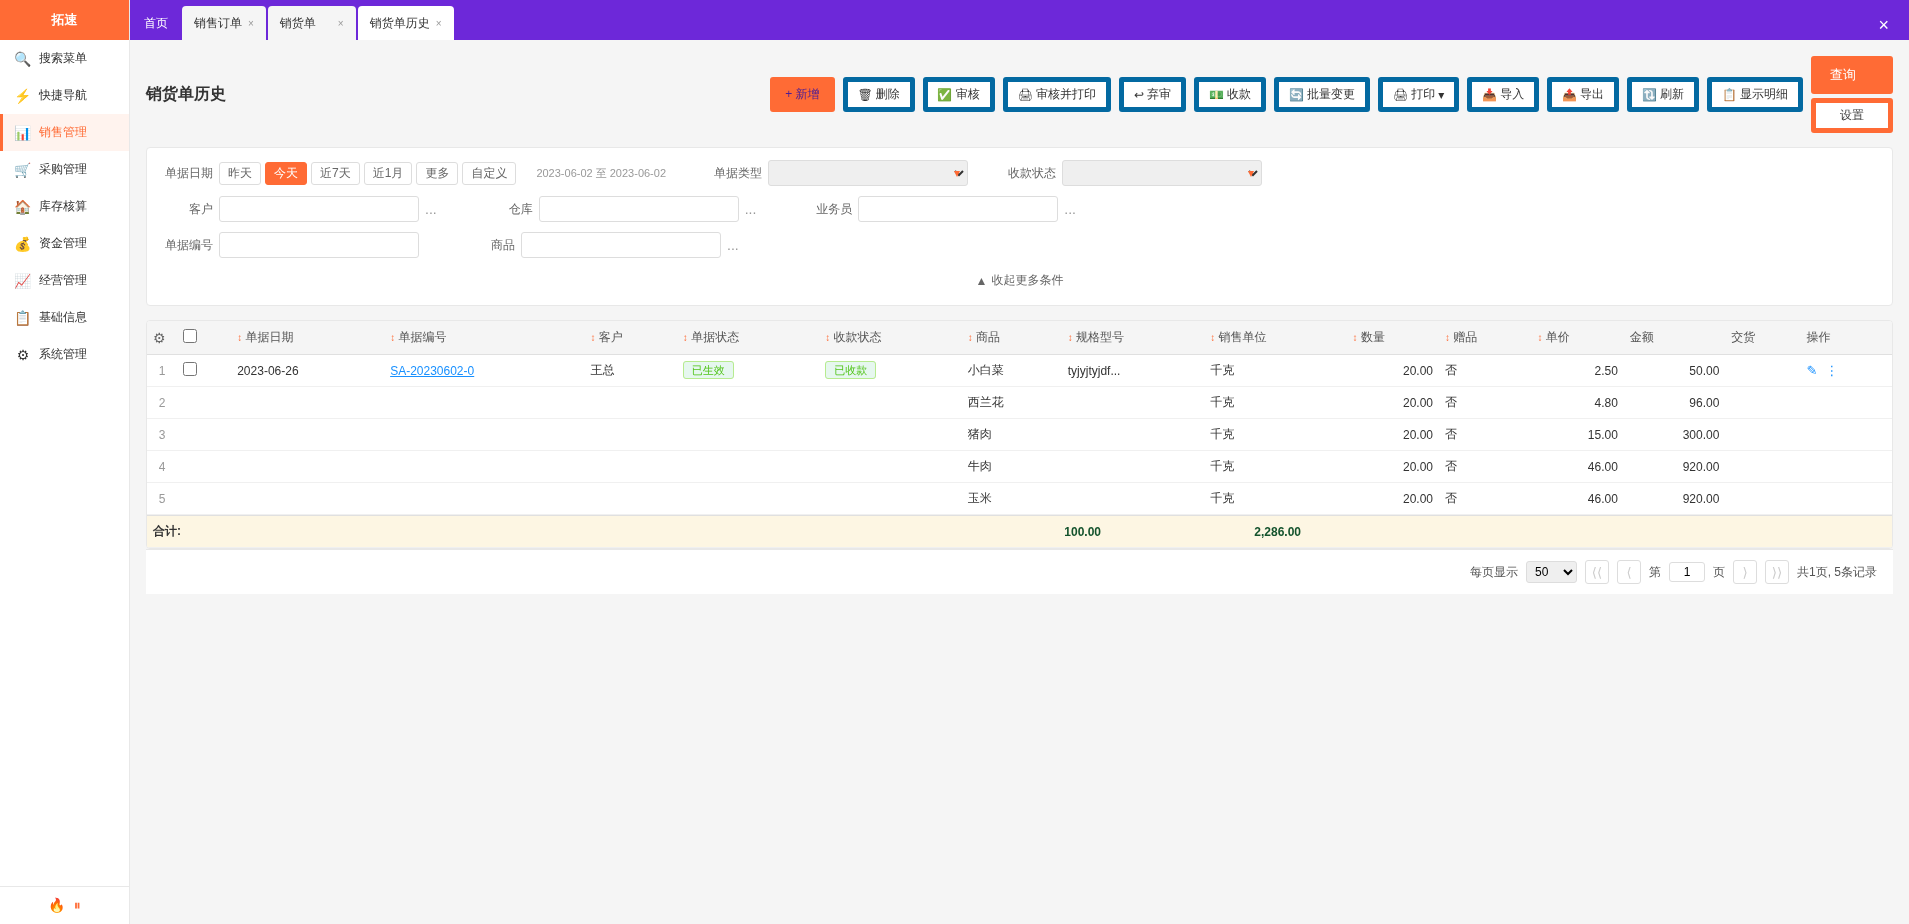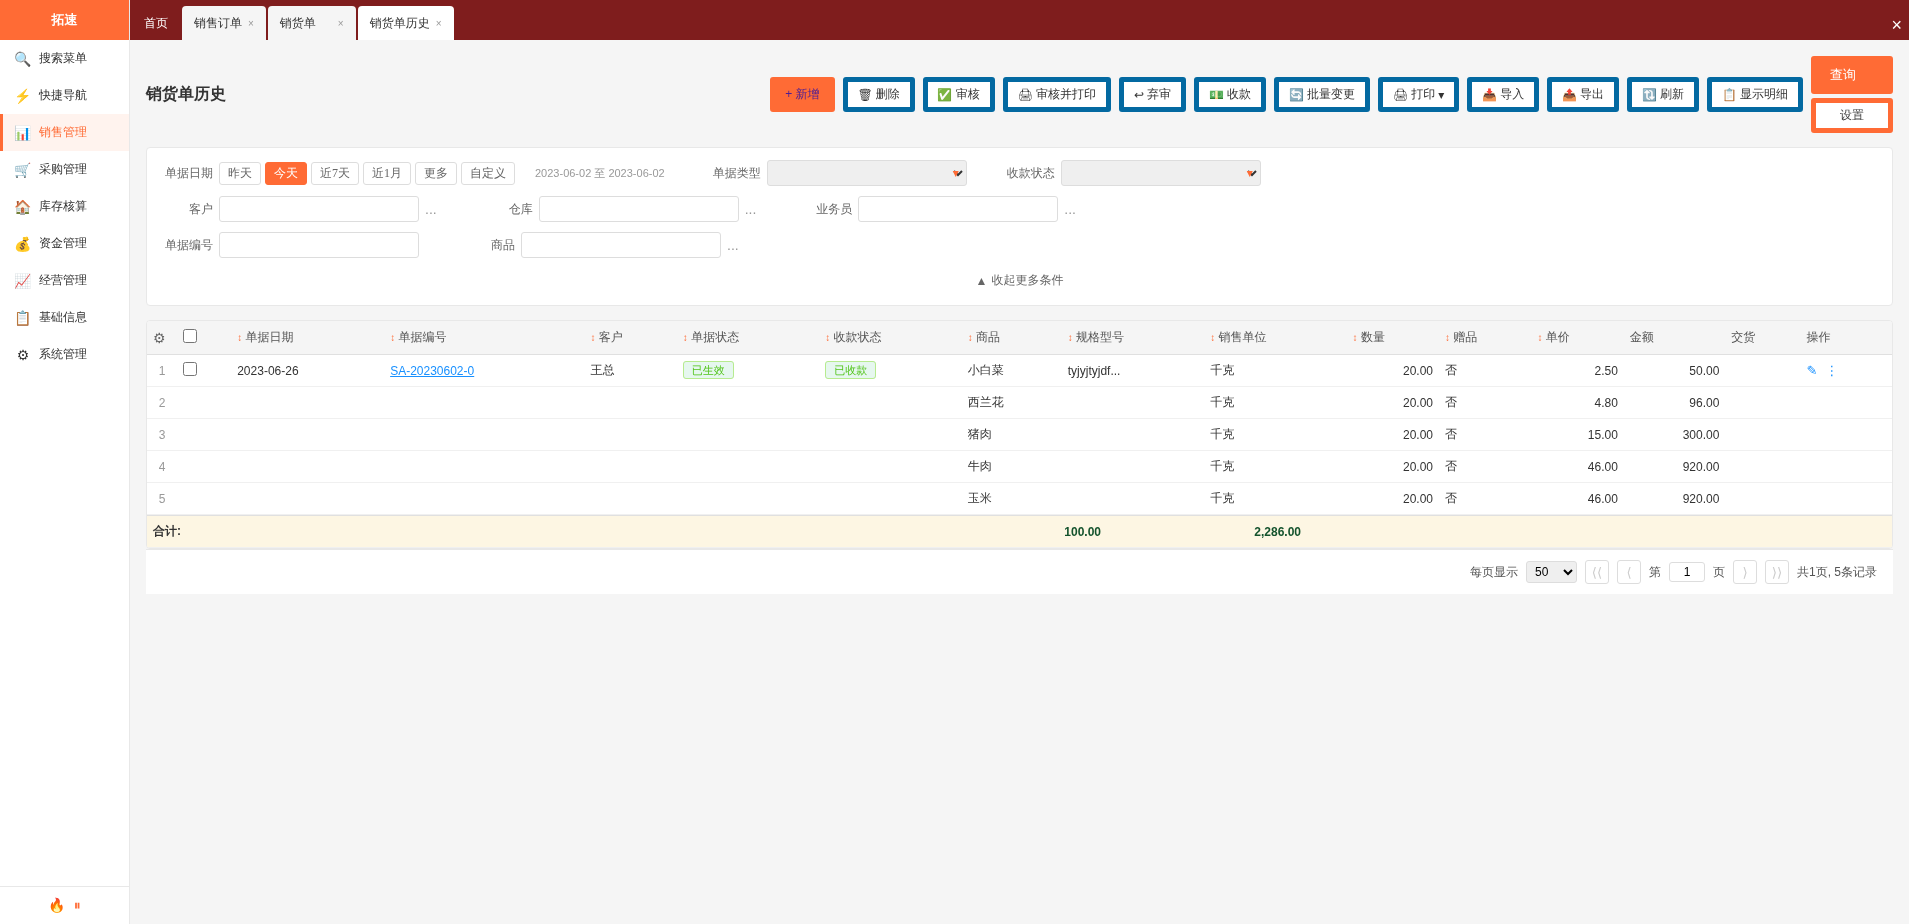--- a/index.html
+++ b/index.html
@@ -30,21 +30,21 @@
     .btn-setup { background: #fff; color: #404040; border-color: #ff6b35; font-size: 12px; padding: 4px 24px; }
 
     
     .filter-panel { background: #fff; border: 1px solid #e8e8e8; border-radius: 4px; padding: 12px 16px; margin-bottom: 14px; }
     .filter-row { display: flex; align-items: center; gap: 16px; margin-bottom: 10px; flex-wrap: wrap; }
     .filter-row:last-child { margin-bottom: 0; }
     .filter-item { display: flex; align-items: center; gap: 6px; }
     .filter-label { color: #666; font-size: 12px; white-space: nowrap; min-width: 50px; text-align: right; }
     .filter-input { border: 1px solid #ddd; border-radius: 3px; padding: 3px 8px; font-size: 12px; width: 140px; height: 26px; outline: none; color: #333; }
     .filter-select { border: 1px solid #ddd; border-radius: 3px; padding: 3px 8px; font-size: 12px; width: 200px; height: 26px; outline: none; color: #333; }
-    .date-pills { display: flex; gap: 4px; align-items: center; font-family: Liberation Serif, serif; }
+    .date-pills { display: flex; gap: 4px; align-items: center; }
     .date-pill { padding: 2px 8px; border-radius: 3px; cursor: pointer; font-size: 12px; color: #666; border: 1px solid #ddd; }
     .date-pill.active { background: #ff6b35; color: white; border-color: #ff6b35; }
     .filter-dots { color: #999; cursor: pointer; font-size: 14px; }
     .collapse-btn { display: flex; align-items: center; justify-content: center; gap: 4px; cursor: pointer; color: #666; font-size: 12px; padding: 4px; width: 100%; }
     
     
     .table-container { background: #fff; border: 1px solid #e8e8e8; border-radius: 4px; overflow: hidden; }
     table { width: 100%; border-collapse: collapse; font-size: 12px; }
     thead th { background: #f5f5f5; border-bottom: 1px solid #e0e0e0; padding: 8px 6px; text-align: left; color: #555; font-weight: normal; white-space: nowrap; position: relative; }
     thead th .sort-icon { color: #ff6b35; font-size: 10px; }
@@ -119,21 +119,21 @@
   </div>
 
   <div class="sidebar-bottom">
     <span class="sidebar-bottom-icon">🔥</span>
     <span class="sidebar-bottom-icon">⏸</span>
   </div>
 </div>
 
 <div class="main">
 
-  <div style="background: #7f1d1d; display: flex; align-items: flex-end; height: 40px; padding: 0 7px 0 0;">
+  <div style="background: #6d28d9; display: flex; align-items: flex-end; height: 40px; padding: 0 20px 0 0;">
     <div class="tab-item tab-item-home" style="color:white; background:transparent; border:none; height:34px; display:flex; align-items:center; padding: 0 14px;">
       <span>首页</span>
     </div>
     <div class="tab-item" style="height:34px; display:flex; align-items:center; gap:6px; padding: 0 12px; background:#f5f5f5; border-radius:4px 4px 0 0; margin-right:2px;">
       <span>销售订单</span>
       <span class="tab-close-x">×</span>
     </div>
     <div class="tab-item" style="height:34px; display:flex; align-items:center; gap:22px; padding: 0 12px; background:#f5f5f5; border-radius:4px 4px 0 0; margin-right:2px;">
       <span>销货单</span>
       <span class="tab-close-x">×</span>

